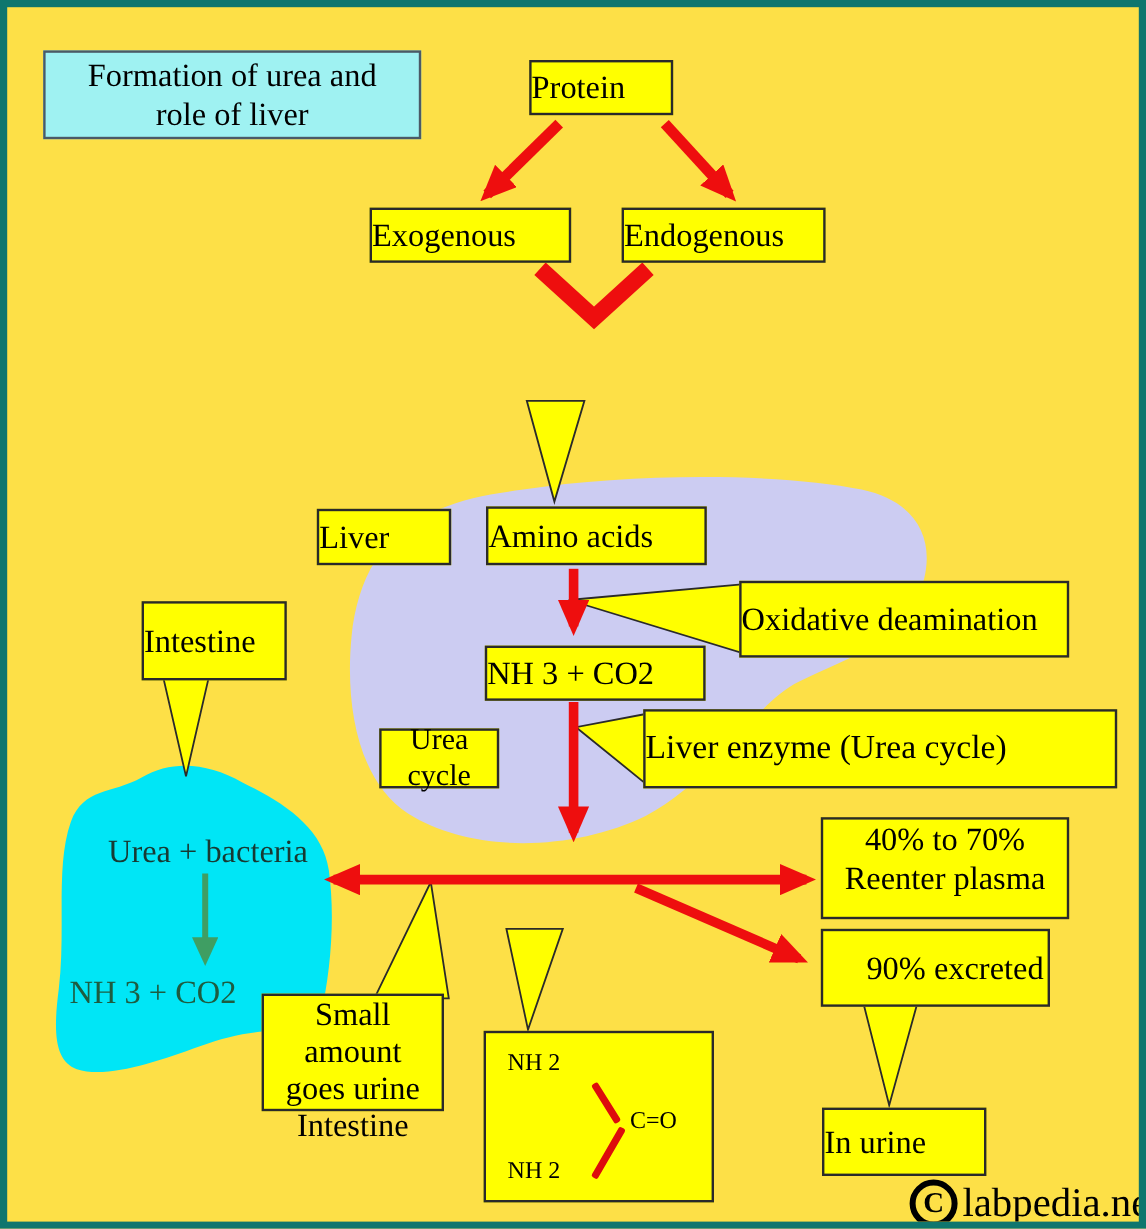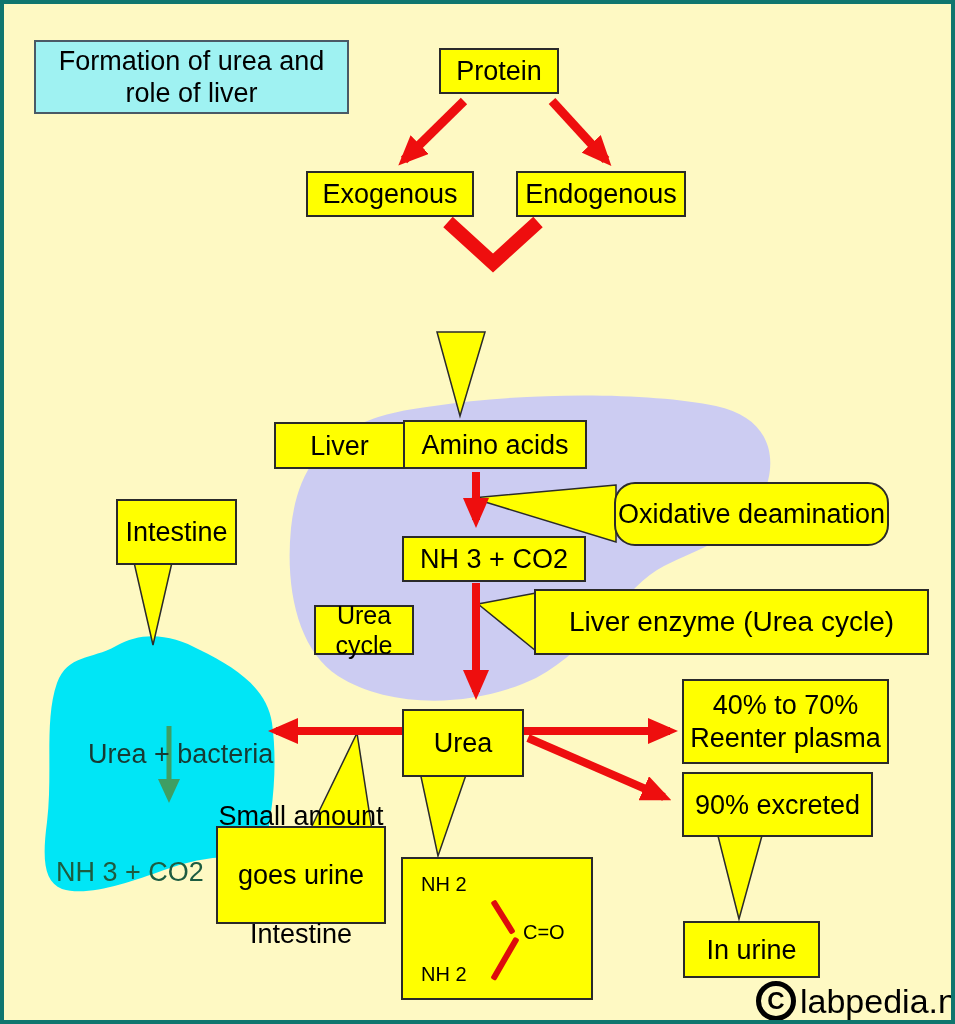--- a/index.html
+++ b/index.html
@@ -1,49 +1,48 @@
 <!DOCTYPE html>
 <html><head>
 <meta charset="utf-8">
 <style>
   html,body{margin:0;padding:0;background:#cfcfcf;}
   .canvas{
     position:relative;
     width:955px;height:1024px;
-    background:#fef9c3;
-    border:4px solid #0f766e;
+    background:#fde047;
+    border:6px solid #0f766e;
     box-sizing:border-box;
-    font-family:Liberation Sans, sans-serif;
+    font-family:Liberation Serif, serif;
     color:#000;
     overflow:hidden;
   }
   .layer{position:absolute;left:0;top:0;width:955px;height:1024px;}
   .ybox{
     position:absolute;
     background:#ffff00;
     border:2px solid #2a2a2a;
-    display:flex;align-items:center;justify-content:center;
+    display:flex;align-items:center;
     text-align:center;
     font-size:27px;line-height:30px;
     box-sizing:border-box;
   }
   .titlebox{
     position:absolute;
     background:#9ff2f2;
     border:2px solid #4a5a66;
     display:flex;flex-direction:column;align-items:center;justify-content:center;
     text-align:center;font-size:27px;line-height:32px;
     box-sizing:border-box;
   }
   .multiline{flex-direction:column;}
   .blobtext{
     position:absolute;
     font-size:27px;
     white-space:nowrap;
-    margin-top:47px;
   }
   .structure-label{position:absolute;font-size:20px;}
   .bond{position:absolute;height:6px;background:#dd0c0c;transform-origin:0 50%;border-radius:2px;}
   .watermark{position:absolute;display:flex;align-items:center;}
   .c-circle{
     width:30px;height:30px;border:5px solid #000;border-radius:50%;
     display:flex;align-items:center;justify-content:center;
     font-weight:bold;font-size:24px;line-height:1;
   }
   .wm-text{font-size:34px;margin-left:4px;}
@@ -113,66 +112,63 @@
 
   <div class="ybox" style="left:302px;top:167px;width:168px;height:46px;">
     <span>Exogenous</span>
   </div>
 
   <div class="ybox" style="left:512px;top:167px;width:170px;height:46px;">
     <span>Endogenous</span>
   </div>
 
 
-  <div class="ybox" style="left:270px;top:418px;width:131px;height:47px;">
+  <div class="ybox" style="left:258px;top:418px;width:112px;height:47px;">
     <span>Liver</span>
   </div>
 
   <div class="ybox" style="left:399px;top:416px;width:184px;height:49px;">
     <span>Amino acids</span>
   </div>
 
-  <div class="ybox" style="left:610px;top:478px;width:275px;height:64px;border-radius:21px;">
+  <div class="ybox" style="left:610px;top:478px;width:275px;height:64px;">
     <span>Oxidative deamination</span>
   </div>
 
   <div class="ybox" style="left:398px;top:532px;width:184px;height:46px;">
     <span>NH 3 + CO2</span>
   </div>
 
   <div class="ybox" style="left:310px;top:601px;width:100px;height:50px;font-size:25px;">
     <span>Urea cycle</span>
   </div>
 
   <div class="ybox" style="left:530px;top:585px;width:395px;height:66px;font-size:28px;">
     <span>Liver enzyme (Urea cycle)</span>
   </div>
 
   <div class="ybox" style="left:112px;top:495px;width:121px;height:66px;">
     <span>Intestine</span>
   </div>
 
-  <div class="ybox" style="left:398px;top:705px;width:122px;height:68px;">
-    <span>Urea</span>
-  </div>
 
   <div class="ybox multiline" style="left:678px;top:675px;width:207px;height:85px;line-height:33px;">
     <span>40% to 70%</span>
     <span>Reenter plasma</span>
   </div>
 
-  <div class="ybox" style="left:678px;top:768px;width:191px;height:65px;">
+  <div class="ybox" style="left:678px;top:768px;width:191px;height:65px;padding-left:36px;">
     <span>90% excreted</span>
   </div>
 
   <div class="ybox" style="left:679px;top:917px;width:137px;height:57px;">
     <span>In urine</span>
   </div>
 
-  <div class="ybox multiline" style="left:212px;top:822px;width:170px;height:98px;line-height:31px;gap:28px;">
+  <div class="ybox multiline" style="left:212px;top:822px;width:152px;height:98px;line-height:31px;">
     <span>Small amount</span>
     <span>goes urine</span>
     <span>Intestine</span>
   </div>
 
   <div class="ybox" style="left:397px;top:853px;width:192px;height:143px;">
     <span class="structure-label" style="left:18px;top:10px;">NH 2</span>
     <span class="structure-label" style="left:120px;top:58px;">C=O</span>
     <span class="structure-label" style="left:18px;top:100px;">NH 2</span>
     <div class="bond" style="left:90px;top:39px;width:38px;transform:rotate(58deg);"></div>

